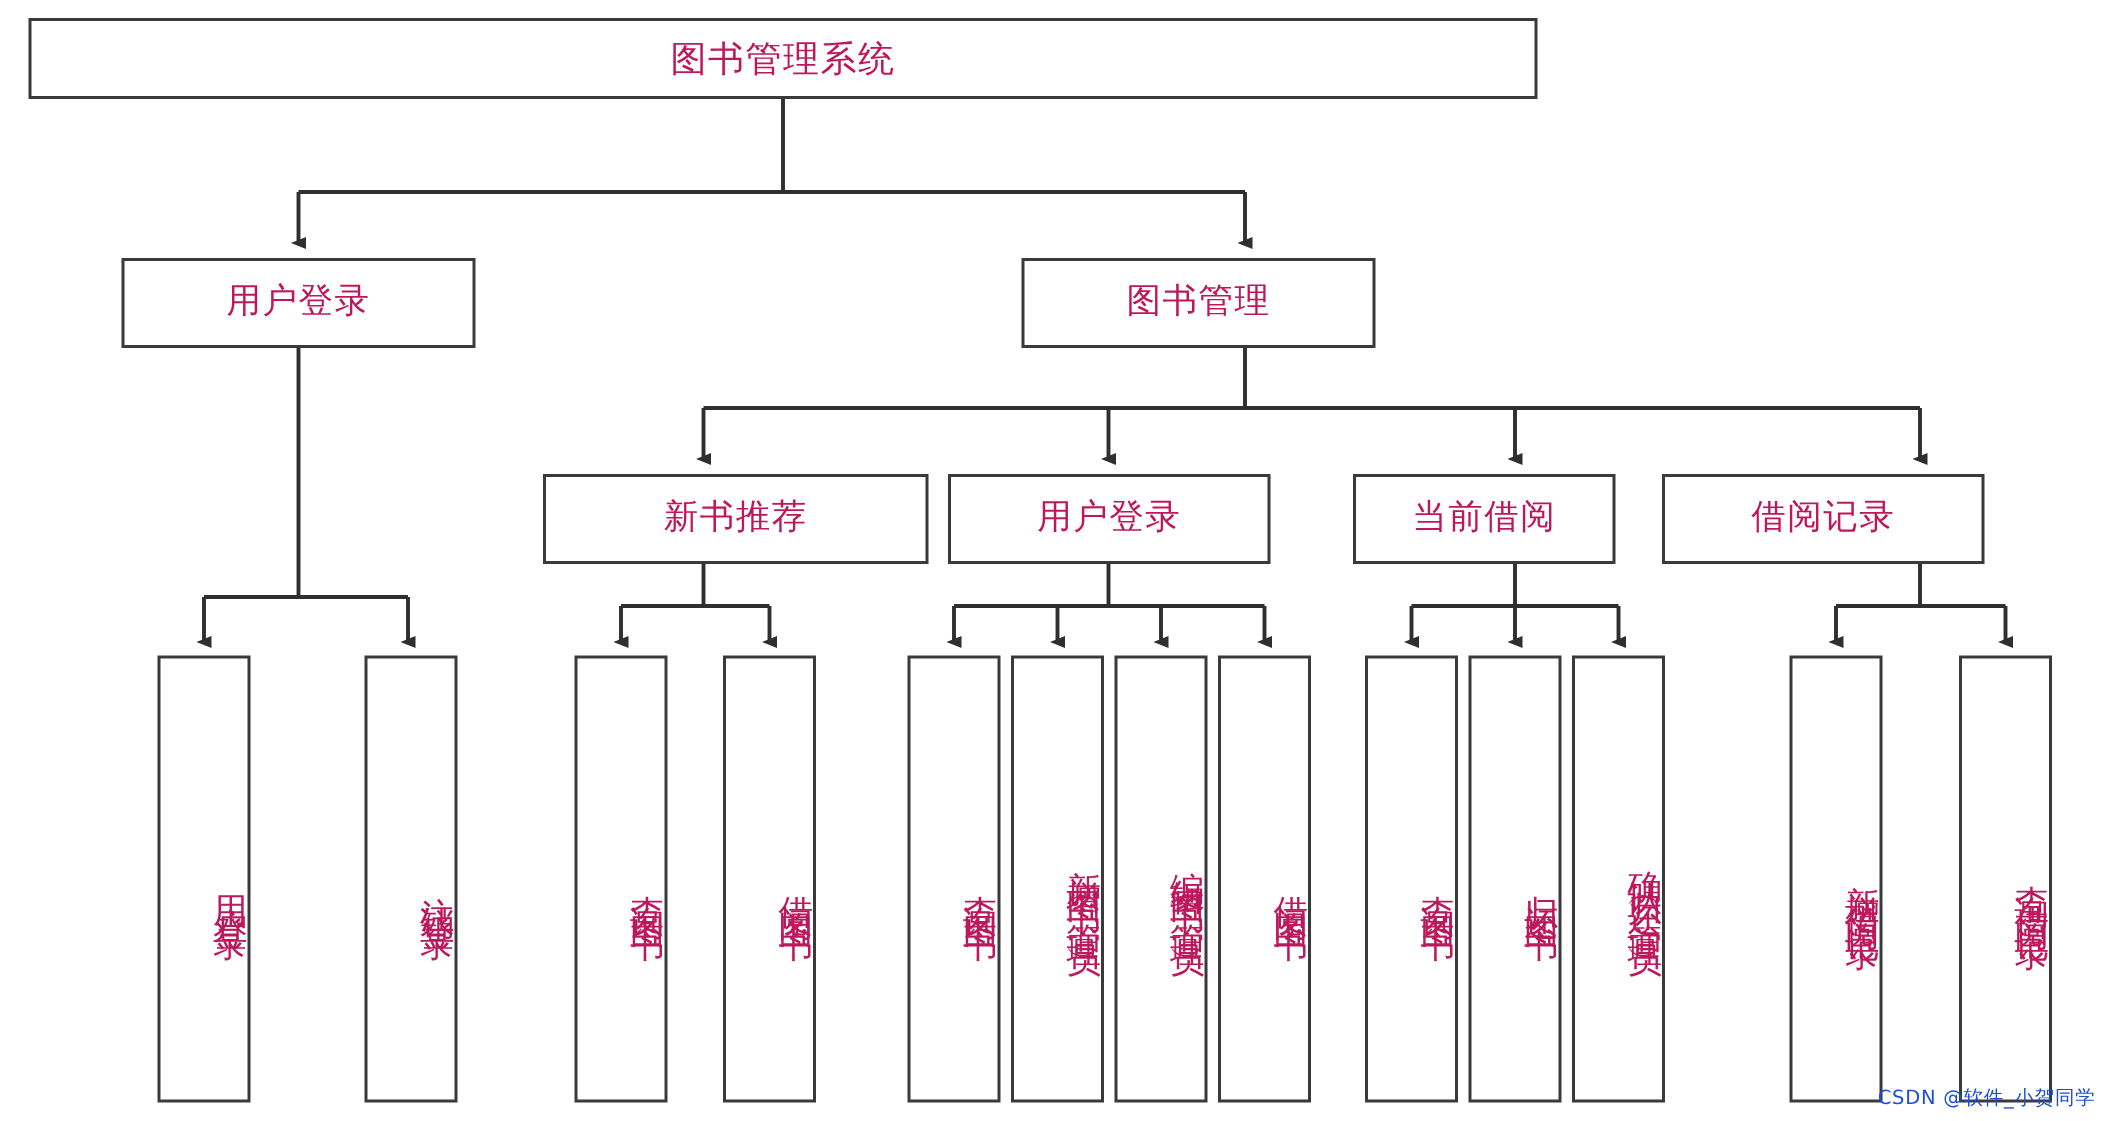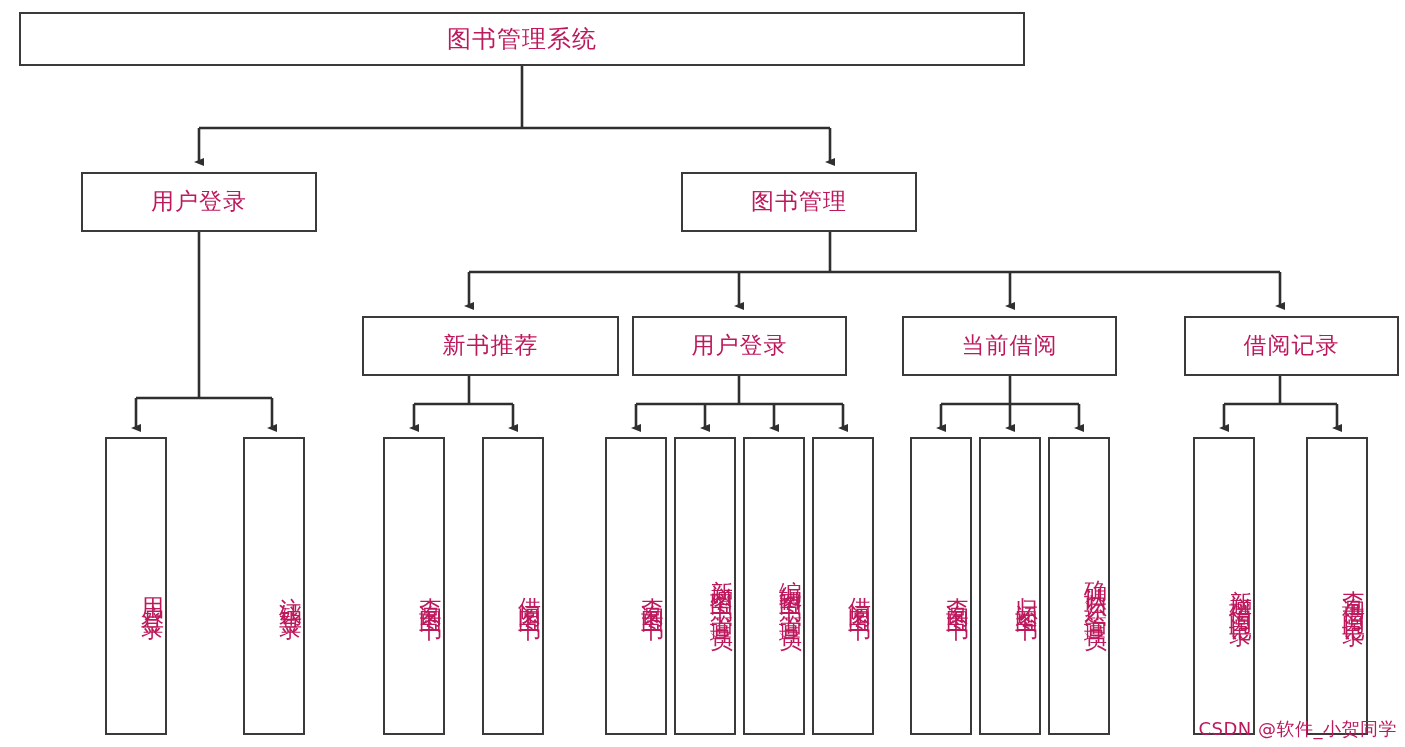--- a/index.html
+++ b/index.html
@@ -55,22 +55,22 @@
   }
   .node.v .vtxt {
     display: block;
     writing-mode: vertical-rl;
     text-orientation: upright;
   }
   .watermark {
     position: absolute;
     right: 8px;
     bottom: 6px;
-    font-size: 18px;
-    color: #be185d;
+    font-size: 13px;
+    color: #1d4ed8;
     letter-spacing: 0.5px;
     z-index: 6;
     white-space: nowrap;
   }
 </style>
 </head>
 <body>
 
 <div id="canvas">
 
@@ -134,24 +134,24 @@
   <div class="node h" style="left:681px; top:172px; width:236px; height:60px;">
     <span>图书管理</span>
   </div>
 
   <div class="node h" style="left:362px; top:316px; width:257px; height:60px;">
     <span>新书推荐</span>
   </div>
   <div class="node h" style="left:632px; top:316px; width:215px; height:60px;">
     <span>用户登录</span>
   </div>
-  <div class="node h" style="left:902px; top:316px; width:215px; height:60px;">
+  <div class="node h" style="left:902px; top:316px; width:175px; height:60px;">
     <span>当前借阅</span>
   </div>
-  <div class="node h" style="left:1184px; top:316px; width:215px; height:60px;">
+  <div class="node h" style="left:1108px; top:316px; width:215px; height:60px;">
     <span>借阅记录</span>
   </div>
 
   <div class="node v" style="left:105px; top:437px; width:62px; height:298px;">
     <span class="vtxt">用户登录</span>
   </div>
   <div class="node v" style="left:243px; top:437px; width:62px; height:298px;">
     <span class="vtxt">注销登录</span>
   </div>
 

